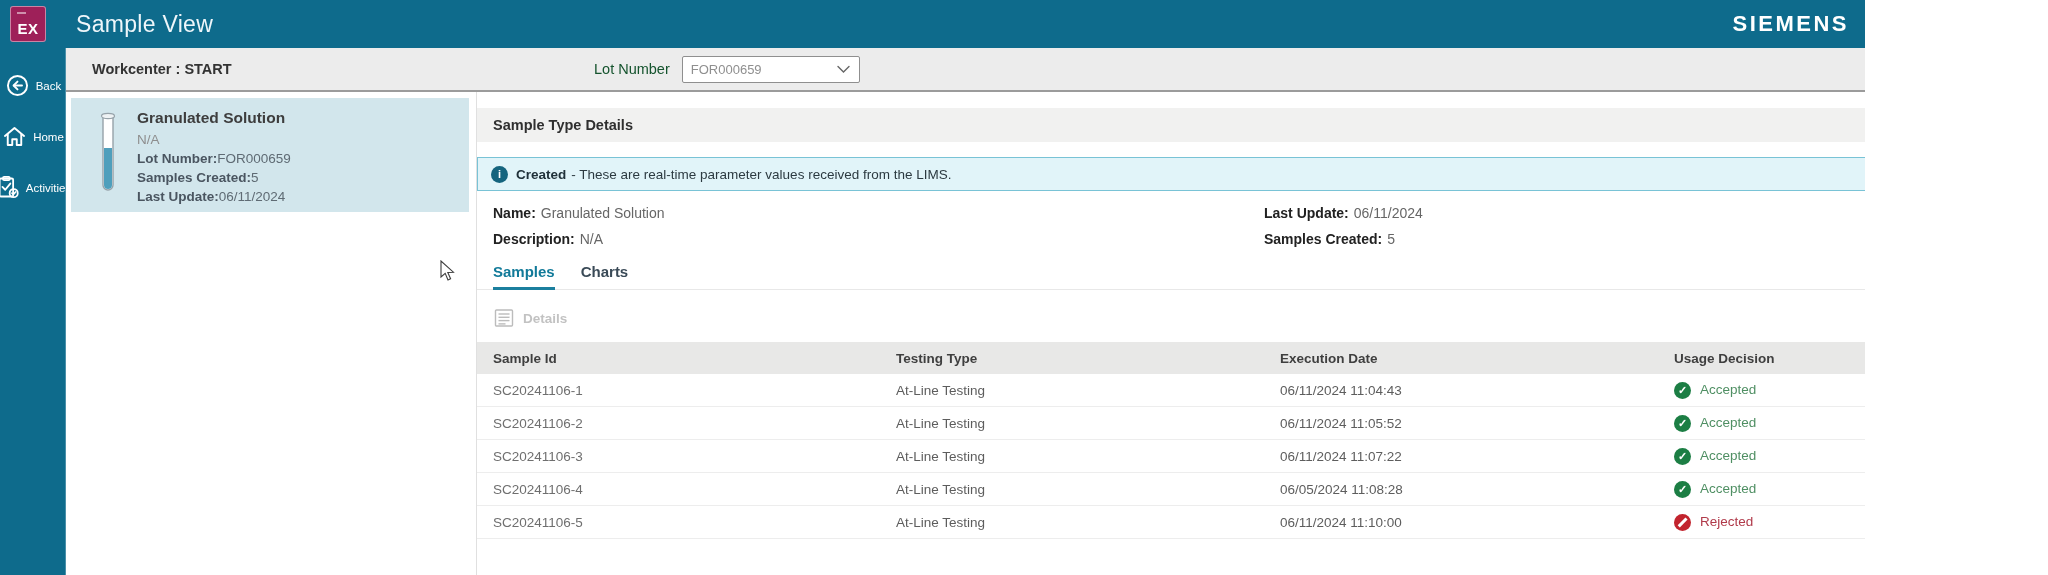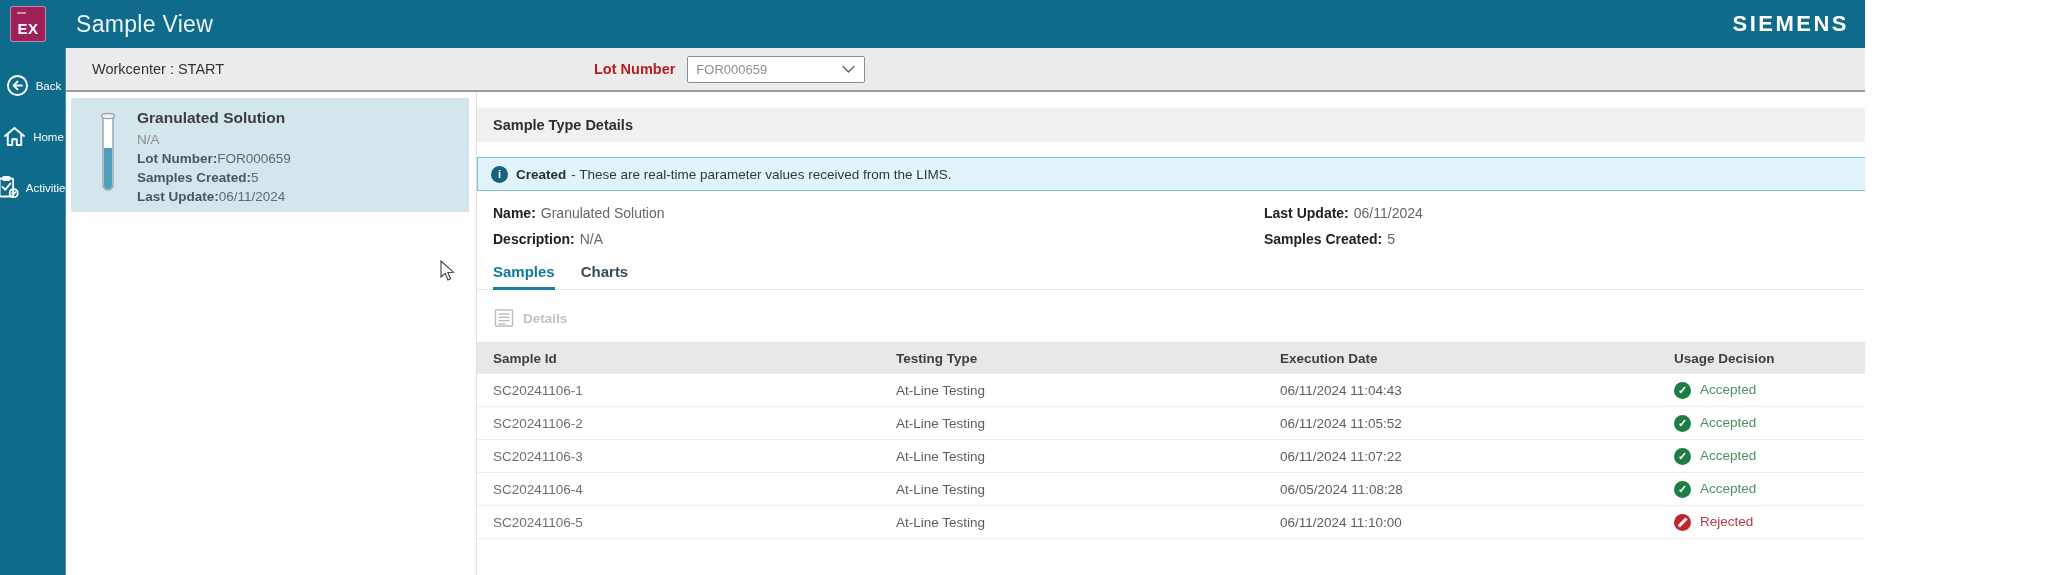--- a/index.html
+++ b/index.html
@@ -28,23 +28,23 @@
   .sidebar{position:absolute;left:0;top:48px;width:66px;bottom:0;background:var(--accent);display:flex;flex-direction:column;align-items:center;padding-top:24px;border-right:1px solid rgba(255,255,255,.25)}
   .side-item{display:flex;align-items:center;gap:5px;margin-bottom:24px;cursor:pointer}
   .side-item svg{width:27px;height:27px}
   .side-label{color:#fff;font-size:11.5px}
 
   
   .right-strip{position:absolute;right:0;top:92px;width:14px;bottom:0;background:var(--accent)}
 
   
   .workcenter-bar{position:absolute;left:66px;right:0;top:48px;height:44px;background:#ececec;border-bottom:2px solid #9b9b9b;display:flex;align-items:center}
-  .workcenter-label{margin-left:26px;font-size:14.5px;font-weight:normal;color:#333}
+  .workcenter-label{margin-left:26px;font-size:14.5px;font-weight:bold;color:#333}
   .lot-group{position:absolute;left:528px;top:0;height:100%;display:flex;align-items:center;gap:12px}
-  .lot-label{font-size:14.5px;font-weight:bold;color:#b91c1c}
+  .lot-label{font-size:14.5px;font-weight:normal;color:#14532d}
   .lot-select{width:178px;height:27px;background:#fff;border:1px solid #8f8f8f;border-radius:2px;display:flex;align-items:center;padding:0 8px;cursor:pointer}
   .lot-value{font-size:13px;color:#8f8f8f;flex:1}
 
   
   .left-panel{position:absolute;left:66px;top:92px;width:411px;bottom:0;background:#fff;border-right:1px solid #e0e0e0}
   .sample-card{position:absolute;left:5px;top:6px;width:398px;height:114px;background:var(--card-bg);cursor:pointer}
   .tube-icon{position:absolute;left:22px;top:10px}
   .card-text{position:absolute;left:66px;top:11px}
   .card-title{font-size:15.5px;font-weight:bold;color:#3d3d3d;margin-bottom:3px}
   .card-line{font-size:13.5px;line-height:19px;color:#5f6b74}

